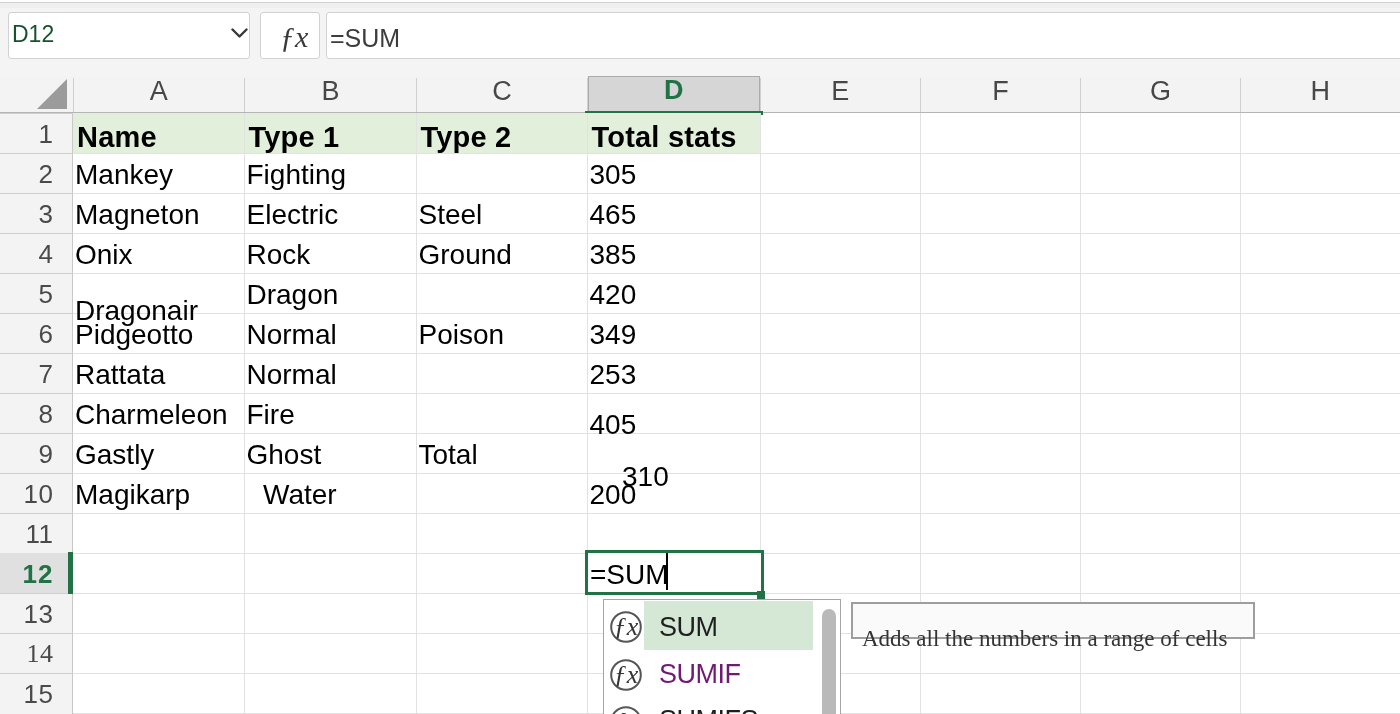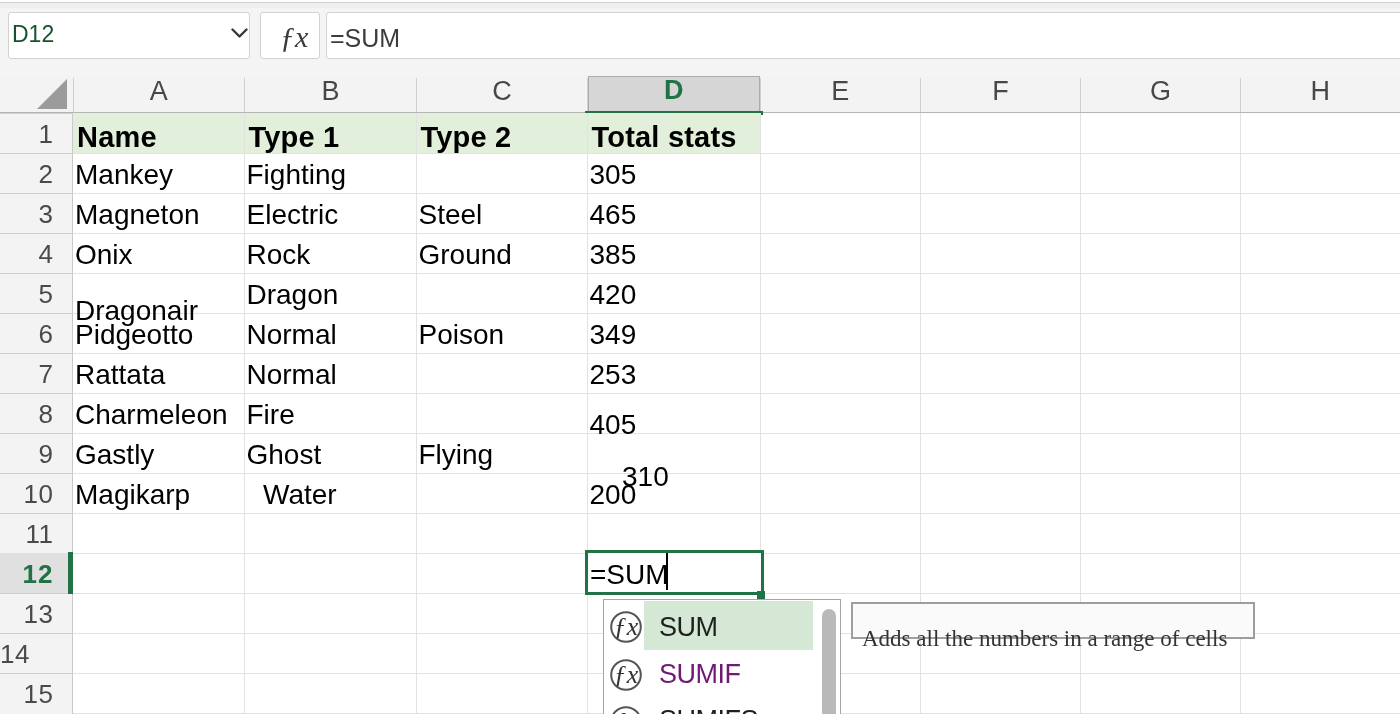--- a/index.html
+++ b/index.html
@@ -64,21 +64,21 @@
 <div class="abs" style="left:0;top:432.5px;width:72.5px;height:1px;background:#cfcfcf;"></div>
 <div class="abs" style="left:0;top:440.3px;width:53.5px;text-align:right;font-size:26px;line-height:28px;letter-spacing:0.5px;color:#4a4a4a;">9</div>
 <div class="abs" style="left:0;top:472.5px;width:72.5px;height:1px;background:#cfcfcf;"></div>
 <div class="abs" style="left:0;top:480.3px;width:53.5px;text-align:right;font-size:26px;line-height:28px;letter-spacing:0.5px;color:#4a4a4a;">10</div>
 <div class="abs" style="left:0;top:512.5px;width:72.5px;height:1px;background:#cfcfcf;"></div>
 <div class="abs" style="left:0;top:520.3px;width:53.5px;text-align:right;font-size:26px;line-height:28px;letter-spacing:0.5px;color:#4a4a4a;">11</div>
 <div class="abs" style="left:0;top:552.5px;width:72.5px;height:1px;background:#cfcfcf;"></div>
 <div class="abs" style="left:0;top:592.5px;width:72.5px;height:1px;background:#cfcfcf;"></div>
 <div class="abs" style="left:0;top:600.3px;width:53.5px;text-align:right;font-size:26px;line-height:28px;letter-spacing:0.5px;color:#4a4a4a;">13</div>
 <div class="abs" style="left:0;top:632.5px;width:72.5px;height:1px;background:#cfcfcf;"></div>
-<div class="abs" style="left:0;top:640.3px;width:53.5px;font-size:26px;line-height:28px;letter-spacing:0.5px;color:#4a4a4a;">14</div>
+<div class="abs" style="left:0;top:640.3px;width:53.5px;text-align:right;font-size:26px;line-height:28px;letter-spacing:0.5px;color:#4a4a4a;font-family:Liberation Serif, serif;">14</div>
 <div class="abs" style="left:0;top:672.5px;width:72.5px;height:1px;background:#cfcfcf;"></div>
 <div class="abs" style="left:0;top:680.3px;width:53.5px;text-align:right;font-size:26px;line-height:28px;letter-spacing:0.5px;color:#4a4a4a;">15</div>
 <div class="abs" style="left:0;top:553.0px;width:72.5px;height:40.0px;background:#e0e0e0;"></div>
 <div class="abs" style="left:0;top:560.3px;width:53.5px;text-align:right;font-size:26px;line-height:28px;letter-spacing:1px;font-weight:bold;color:#217346;">12</div>
 <div class="abs" style="left:68.0px;top:552.0px;width:4.5px;height:42.0px;background:#217346;"></div>
 <div class="abs" style="left:73.0px;top:113.0px;width:687.0px;height:40.0px;background:#e2efda;"></div>
 <div class="abs" style="left:244.0px;top:113.0px;width:1px;height:601.0px;background:#e2e2e2;"></div>
 <div class="abs" style="left:416.0px;top:113.0px;width:1px;height:601.0px;background:#e2e2e2;"></div>
 <div class="abs" style="left:587.0px;top:113.0px;width:1px;height:601.0px;background:#e2e2e2;"></div>
 <div class="abs" style="left:759.5px;top:113.0px;width:1px;height:601.0px;background:#e2e2e2;"></div>
@@ -124,21 +124,21 @@
 <div class="cellt" style="left:418.5px;top:320.5px;">Poison</div>
 <div class="cellt" style="left:589.5px;top:320.5px;">349</div>
 <div class="cellt" style="left:75.0px;top:360.5px;">Rattata</div>
 <div class="cellt" style="left:246.5px;top:360.5px;">Normal</div>
 <div class="cellt" style="left:589.5px;top:360.5px;">253</div>
 <div class="cellt" style="left:75.0px;top:400.5px;">Charmeleon</div>
 <div class="cellt" style="left:246.5px;top:400.5px;">Fire</div>
 <div class="cellt" style="left:589.5px;top:411px;">405</div>
 <div class="cellt" style="left:75.0px;top:440.5px;">Gastly</div>
 <div class="cellt" style="left:246.5px;top:440.5px;">Ghost</div>
-<div class="cellt" style="left:418.5px;top:440.5px;">Flying</div>
+<div class="cellt" style="left:418.5px;top:440.5px;">Total</div>
 <div class="cellt" style="left:622px;top:440.5px;margin-top:22px;">310</div>
 <div class="cellt" style="left:75.0px;top:480.5px;">Magikarp</div>
 <div class="cellt" style="left:263px;top:480.5px;">Water</div>
 <div class="cellt" style="left:589.5px;top:480.5px;">200</div>
 <div class="abs" style="left:584.5px;top:549.5px;width:179px;height:45.5px;background:#fff;border:3px solid #217346;box-sizing:border-box;"></div>
 <div class="cellt" style="left:590px;top:560.5px;">=SUM</div>
 <div class="abs" style="left:666px;top:553px;width:2px;height:37px;background:#000;"></div>
 <div class="abs" style="left:753.5px;top:594.5px;width:4px;height:4.5px;background:#fff;"></div>
 <div class="abs" style="left:757px;top:591px;width:8px;height:7.5px;background:#217346;"></div>
 <div class="abs" style="left:602.5px;top:598.5px;width:238px;height:116px;background:#fff;border:1.5px solid #a5a5a5;box-sizing:border-box;overflow:hidden;"></div>

